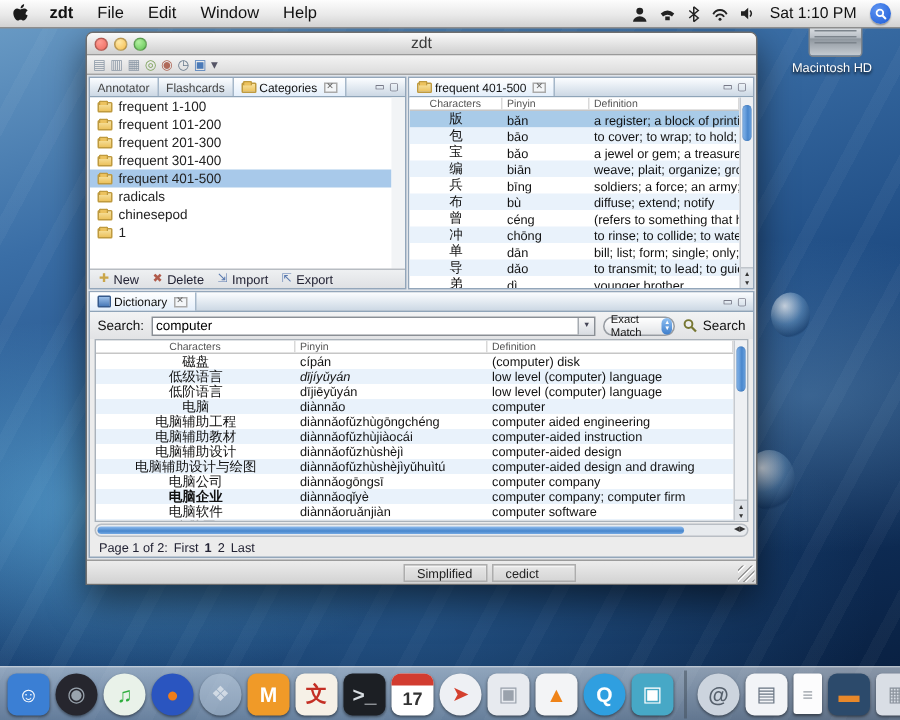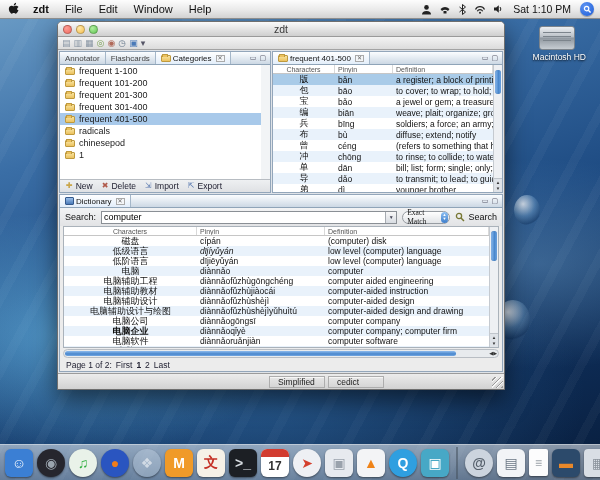--- a/index.html
+++ b/index.html
@@ -20,21 +20,21 @@
     display:flex;align-items:center;font-size:11px;color:#111;padding:0 4px;}
   .apple{width:15px;height:15px;display:flex;align-items:center;justify-content:center;margin:0 4px 0 2px;}
   .menu-item{padding:0 8px;line-height:18px;}
   .menu-item.bold{font-weight:bold;}
   .menu-right{margin-left:auto;display:flex;align-items:center;gap:7px;padding-right:2px;}
   .mstat svg{display:block;}
   .clock{font-size:10.5px;padding:0 2px;}
   .spotlight{width:14px;height:14px;border-radius:50%;background:radial-gradient(circle at 35% 30%,#5d93f2,#1c5cd6);
     display:flex;align-items:center;justify-content:center;box-shadow:0 1px 1px rgba(0,0,0,.3);}
   
-  .hdicon{position:absolute;right:14px;top:26px;width:58px;text-align:right;z-index:5;}
+  .hdicon{position:absolute;right:14px;top:14px;width:58px;text-align:left;z-index:5;}
   .hd-img{width:36px;height:24px;margin:0 auto;border-radius:3px;
     background:linear-gradient(#eceff2,#b9bfc6 45%,#8f979f 50%,#c6ccd2);border:1px solid #7c848c;position:relative;}
   .hd-img:after{content:"";position:absolute;left:3px;right:3px;top:5px;height:1px;background:#7c848c;box-shadow:0 4px 0 #7c848c,0 8px 0 #7c848c;}
   .hd-label{margin-top:2px;font-size:8.5px;color:#fff;text-shadow:0 1px 2px rgba(0,0,0,.9);}
   
   .window{position:absolute;left:57px;top:21px;width:448px;height:369px;z-index:20;
     background:#e9e9e9;border:1px solid #6f6f6f;border-radius:5px 5px 0 0;
     box-shadow:0 10px 24px rgba(0,0,0,.55);display:flex;flex-direction:column;}
   .titlebar{height:15px;border-radius:4px 4px 0 0;background:linear-gradient(#fafafa,#cfcfcf);
     border-bottom:1px solid #9a9a9a;position:relative;display:flex;align-items:center;padding:0 5px;flex:0 0 15px;}
@@ -89,21 +89,21 @@
   .varrows{position:absolute;bottom:0;left:0;right:0;height:14px;background:#dfe3e8;border-top:1px solid #c0c5cb;
     display:flex;flex-direction:column;align-items:center;justify-content:center;font-size:4.5px;color:#333;line-height:6px;}
   
   .searchrow{height:18px;flex:0 0 18px;display:flex;align-items:center;gap:5px;padding:0 5px;
     font-size:9px;color:#111;background:linear-gradient(#f2f3f4,#e2e3e5);}
   .searchfield{width:308px;height:13px;border:1px solid #8a8f95;background:#fff;display:flex;align-items:center;position:relative;}
   .searchfield input{border:none;outline:none;width:100%;height:11px;font-size:9px;padding:0 2px;font-family:inherit;background:transparent;}
   .fieldbtn{width:11px;height:11px;flex:0 0 11px;background:linear-gradient(#f8f8f8,#d8dce2);border-left:1px solid #a6abb1;
     display:flex;align-items:center;justify-content:center;font-size:5px;color:#445;}
   .combo{width:50px;height:13px;border:1px solid #979ca2;border-radius:7px;background:linear-gradient(#ffffff,#e2e4e7);
-    display:flex;align-items:center;font-size:7.5px;color:#111;padding-left:4px;position:relative;font-family:Liberation Serif, serif;}
+    display:flex;align-items:center;font-size:7.5px;color:#111;padding-left:4px;position:relative;}
   .combo .arrows{margin-left:auto;width:9px;height:11px;border-radius:5px;background:linear-gradient(#8fc0f2,#3e7ecc);
     display:flex;flex-direction:column;align-items:center;justify-content:center;color:#fff;font-size:4px;line-height:4.5px;margin-right:1px;}
   .searchbtn{display:flex;align-items:center;gap:3px;font-size:9px;color:#111;}
   
   .hscroll{height:9px;flex:0 0 9px;margin:1px 3px 0 3px;border:1px solid #b9bec4;border-radius:5px;background:#e8ebee;position:relative;}
   .hthumb{position:absolute;left:1px;top:1px;height:5px;width:90%;border-radius:3px;
     background:linear-gradient(#8dbbee,#4886cc 60%,#74a9e4);}
   .hscroll .harrows{position:absolute;right:1px;top:0;font-size:5px;color:#333;line-height:7px;}
   .pagerow{height:13px;flex:0 0 13px;display:flex;align-items:center;gap:4px;font-size:8.5px;color:#223;padding-left:6px;}
   .pagerow .cur{font-weight:bold;}

